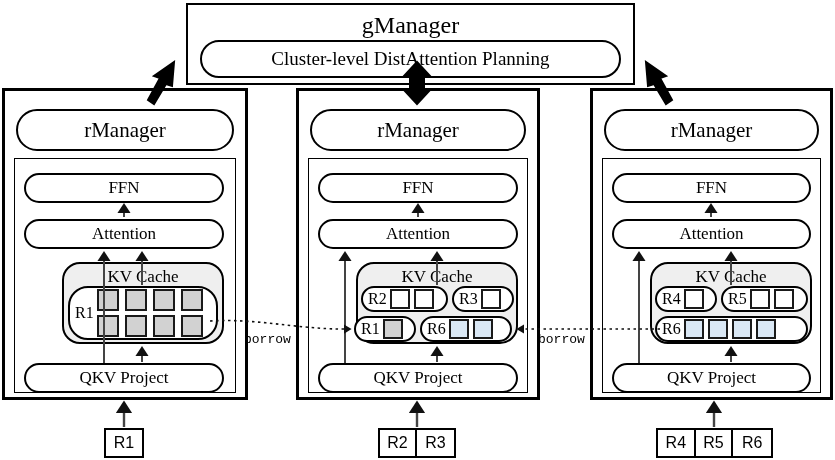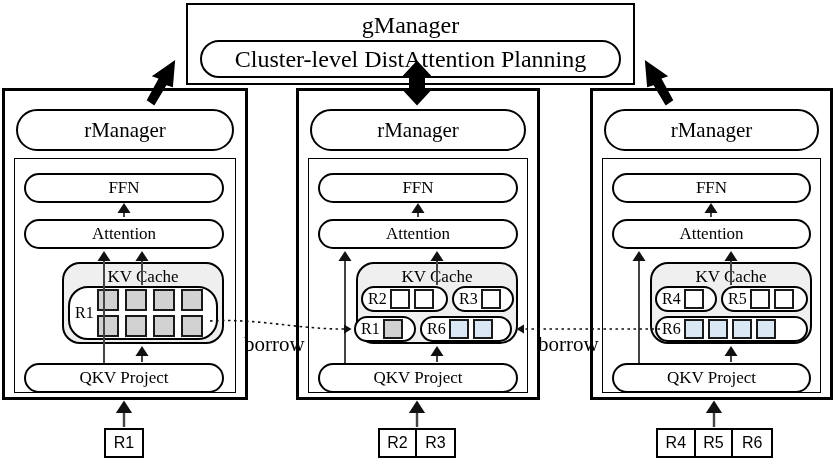--- a/index.html
+++ b/index.html
@@ -20,21 +20,21 @@
     display:flex;align-items:center;justify-content:center;
     text-align:center;
   }
 
   
   #gmanager{left:186px;top:3px;width:449px;height:82px;
     border:2px solid #000;background:#fff;}
   #gmanager-title{left:186px;top:5px;width:449px;height:40px;
     display:flex;align-items:center;justify-content:center;
     font-size:24px;}
-  #gplan{left:200px;top:40px;width:421px;height:38px;font-size:24px;border-radius:19px;}
+  #gplan{left:200px;top:40px;width:421px;height:38px;font-size:19px;border-radius:19px;}
 
   
   .panel-outer{border:3px solid #000;background:#fff;top:88px;height:312px;}
   .panel-inner-pad{border:1px solid #000;background:#fff;}
   .rmgr{height:42px;font-size:21px;border-radius:21px;}
   .blk{height:30px;font-size:17px;border-radius:15px;}
 
   
   .kvcache{border:2px solid #000;border-radius:18px;background:#efefef;}
   .kvtitle{font-size:17px;text-align:center;line-height:22px;}
@@ -58,21 +58,21 @@
   .reqstrip > div{
     font-family:"Liberation Sans", sans-serif;font-size:16px;
     display:flex;align-items:center;justify-content:center;
     border-right:2px solid #000;box-sizing:border-box;
   }
   .reqstrip > div:last-child{border-right:none;}
 
   
   svg.layer{position:absolute;left:0;top:0;width:835px;height:460px;
     pointer-events:none;overflow:visible;}
-  .borrowlbl{font-size:21px;}
+  .borrowlbl{font-size:13px;font-family:Liberation Mono, monospace;}
 </style>
 </head>
 <body>
 
 <div id="stage">
 
   <div class="abs" id="gmanager"></div>
   <div class="abs" id="gmanager-title">gManager</div>
   <div class="abs capsule" id="gplan">Cluster-level DistAttention Planning</div>
 

